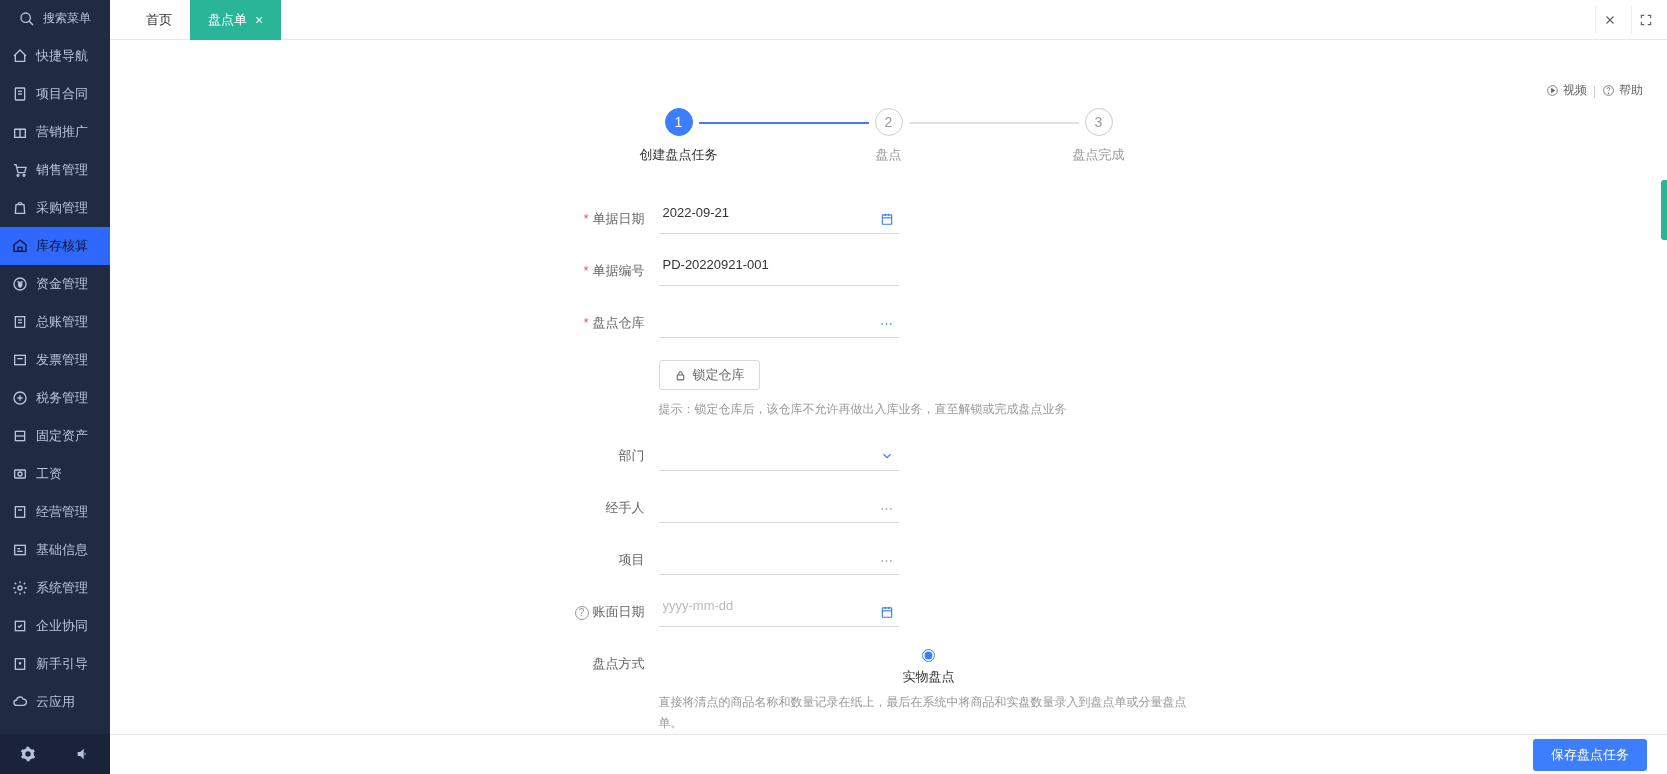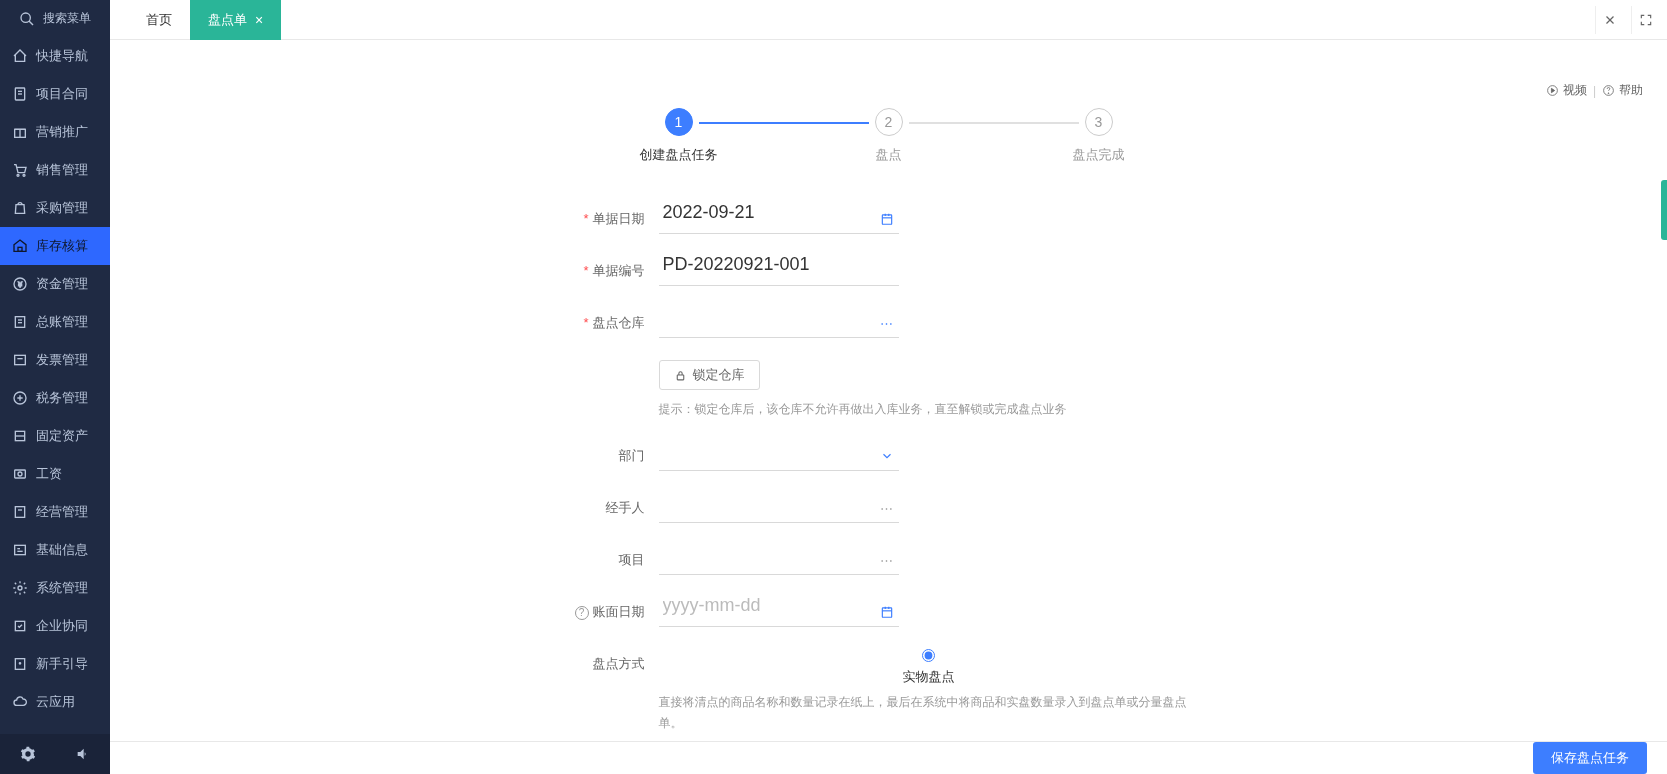--- a/index.html
+++ b/index.html
@@ -52,35 +52,35 @@
 .step.active .step-line { background: #3d7eff; }
 
 
 .form { max-width: 700px; margin: 0 auto 80px; }
 .form-row { display: flex; align-items: flex-start; margin-bottom: 22px; }
 .form-label { width: 120px; text-align: right; padding-right: 14px; padding-top: 6px; color: #666; font-size: 13px; position: relative; }
 .required::before { content: "*"; color: #ff4d4f; margin-right: 4px; }
 .help-icon-q { display: inline-flex; width: 14px; height: 14px; border: 1px solid #999; border-radius: 50%; align-items: center; justify-content: center; font-size: 10px; color: #999; margin-right: 4px; }
 .form-control { flex: 1; max-width: 240px; position: relative; }
 .form-control-wide { flex: 1; max-width: 540px; }
-.form-input { width: 100%; height: 30px; border: none; border-bottom: 1px solid #d9d9d9; padding: 0 28px 12px 4px; font-size: 18px; outline: none; color: #333; background: transparent; }
+.form-input { width: 100%; height: 30px; border: none; border-bottom: 1px solid #d9d9d9; padding: 0 28px 12px 4px; font-size: 13px; outline: none; color: #333; background: transparent; }
 .form-input::placeholder { color: #bbb; }
 .input-suffix { position: absolute; right: 4px; top: 50%; transform: translateY(-50%); color: #3d7eff; cursor: pointer; width: 16px; height: 16px; display: flex; align-items: center; justify-content: center; }
 .input-suffix svg { width: 14px; height: 14px; }
 .input-suffix.gray { color: #999; }
 .lock-btn { display: inline-flex; align-items: center; gap: 6px; height: 30px; padding: 0 14px; border: 1px solid #d9d9d9; background: #fff; border-radius: 3px; color: #666; cursor: pointer; font-size: 13px; }
 .lock-btn svg { width: 13px; height: 13px; }
 .hint { color: #999; font-size: 12px; margin-top: 10px; line-height: 1.6; }
 .radio-group { display: flex; flex-direction: column; gap: 18px; }
 .radio-option { display: flex; align-items: center; gap: 6px; font-size: 13px; color: #333; flex-direction: column; }
 .radio-option input { accent-color: #3d7eff; }
 .radio-hint { color: #999; font-size: 12px; line-height: 1.7; margin-top: 6px; }
 
 
-.footer-bar { position: absolute; bottom: 0; left: 110px; right: 0; height: 33px; background: #fff; border-top: 1px solid #e8e8e8; display: flex; align-items: center; justify-content: flex-end; padding: 0 20px; }
+.footer-bar { position: absolute; bottom: 0; left: 110px; right: 0; height: 40px; background: #fff; border-top: 1px solid #e8e8e8; display: flex; align-items: center; justify-content: flex-end; padding: 0 20px; }
 .save-btn { background: #3d7eff; color: #fff; border: none; height: 32px; padding: 0 18px; border-radius: 3px; font-size: 13px; cursor: pointer; }
 
 
 .right-handle { position: absolute; right: 0; top: 180px; width: 6px; height: 60px; background: #2ab598; border-radius: 3px 0 0 3px; cursor: pointer; }
 
 
 .content::-webkit-scrollbar { width: 10px; }
 .content::-webkit-scrollbar-thumb { background: #c0c0c0; border-radius: 5px; }
 .sidebar-scroll::-webkit-scrollbar { width: 6px; }
 </style>

